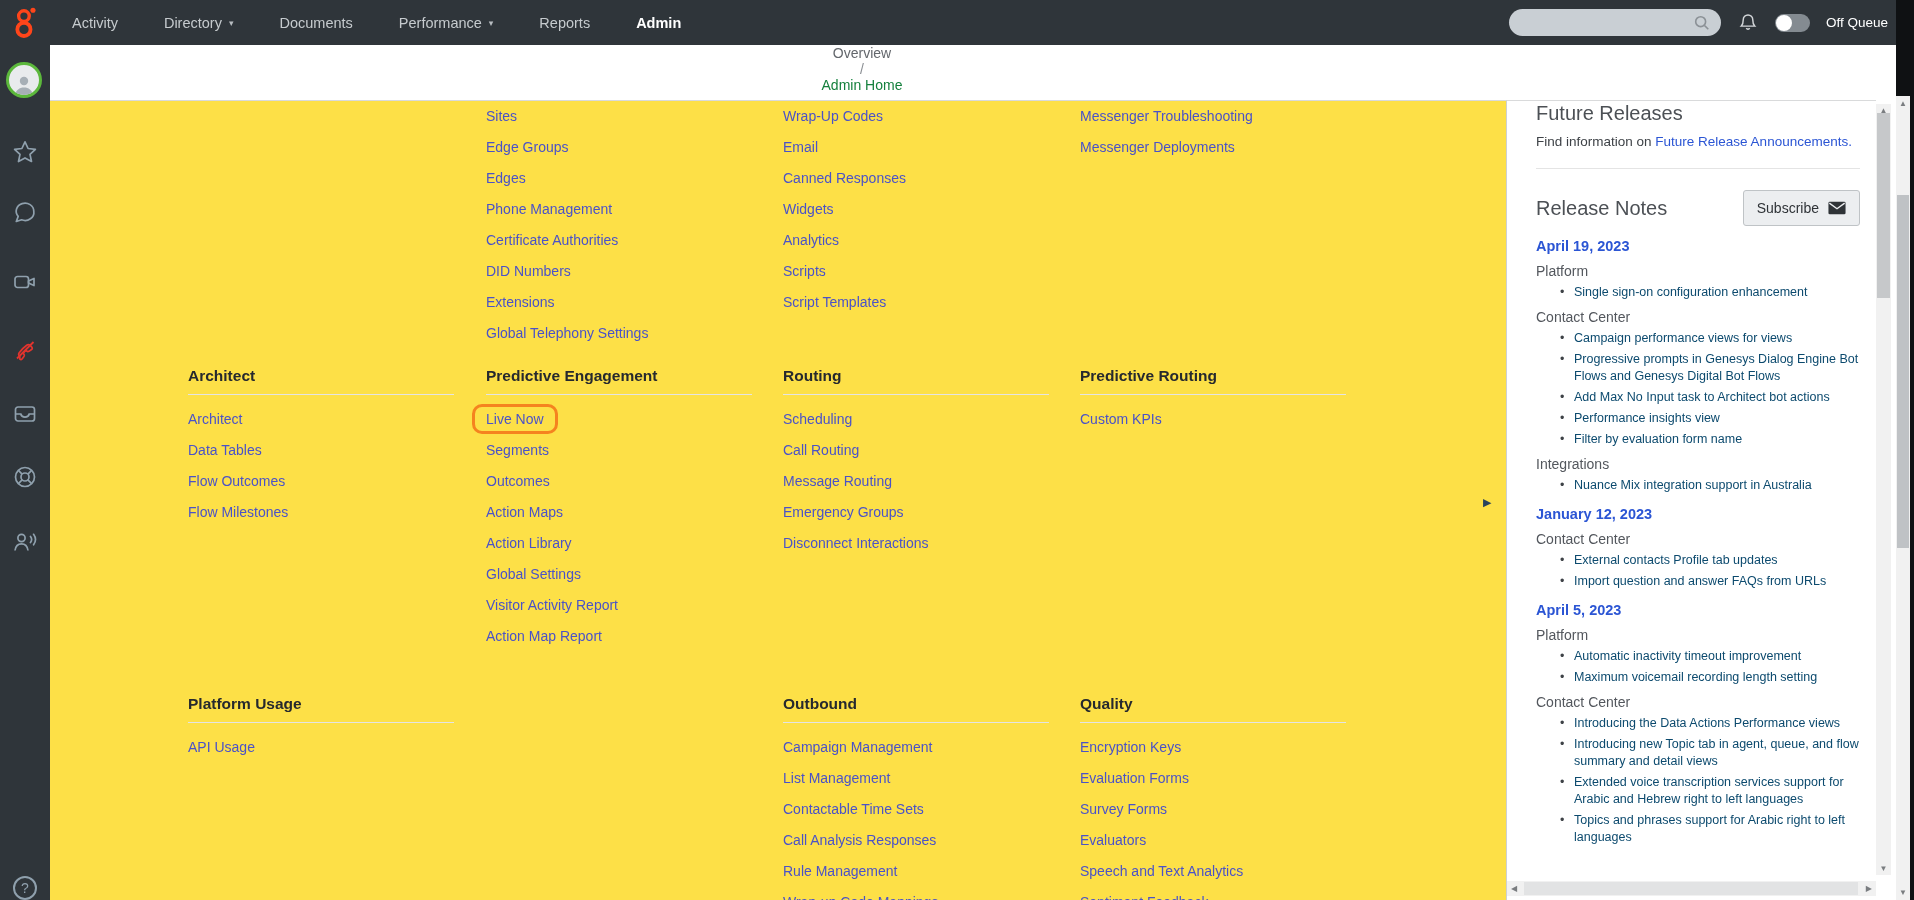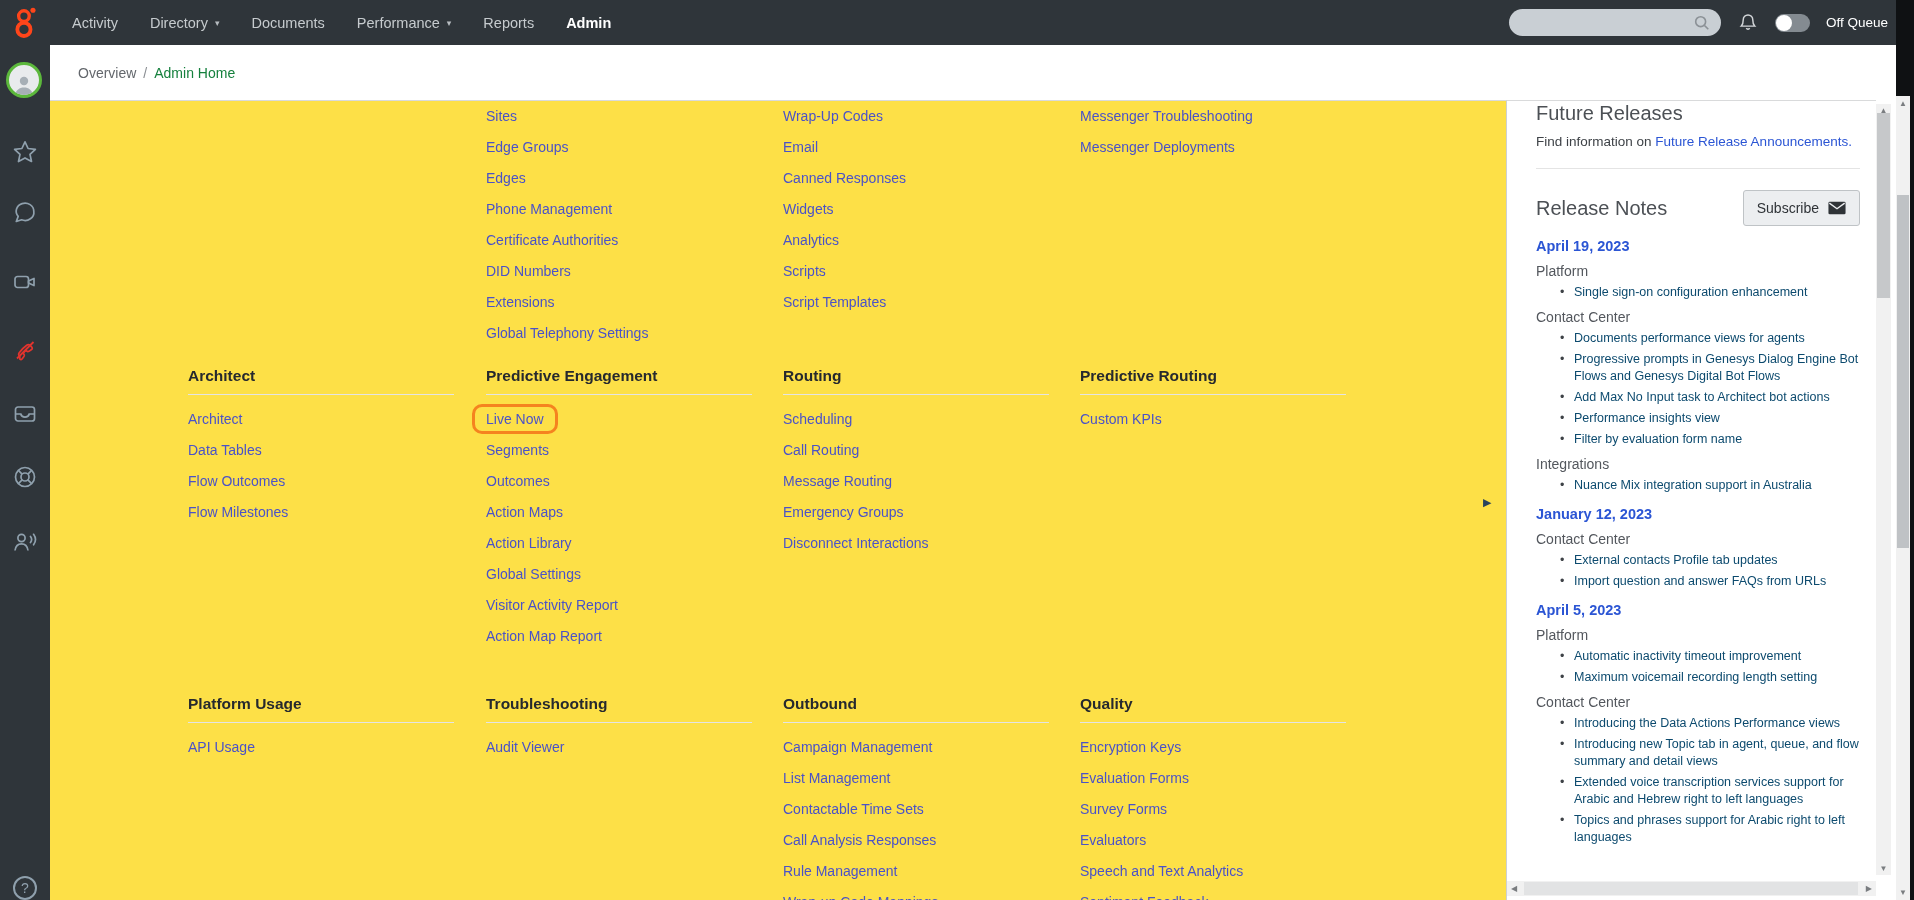--- a/index.html
+++ b/index.html
@@ -3,40 +3,40 @@
 <meta charset="utf-8">
 <style>
   html,body{margin:0;padding:0;}
   body{position:relative;width:1914px;height:900px;overflow:hidden;background:#fff;
        font-family:"Liberation Sans",sans-serif;-webkit-font-smoothing:antialiased;}
   a{text-decoration:none;cursor:pointer;}
 
   
   .topnav{position:absolute;left:0;top:0;width:1914px;height:45px;background:#2f353a;display:flex;align-items:center;z-index:5;}
   .logo{width:50px;height:45px;display:flex;align-items:center;justify-content:center;}
-  .nav-items{display:flex;align-items:center;gap:32px;margin-left:22px;}
+  .nav-items{display:flex;align-items:center;gap:46px;margin-left:22px;}
   .nav-item{color:#c6cbce;font-size:14.5px;display:flex;align-items:center;gap:7px;cursor:pointer;}
   .nav-item.active{color:#ffffff;font-weight:bold;}
   .nav-caret{font-size:9px;color:#b7bcc0;}
   .nav-right{position:absolute;right:26px;top:0;height:45px;display:flex;align-items:center;gap:16px;}
   .searchwrap{position:relative;}
   .search{width:164px;height:27px;background:#c9cfd4;border:none;border-radius:14px;padding:0 34px 0 14px;font-size:13px;color:#2f3337;outline:none;}
   .searchwrap svg{position:absolute;right:10px;top:5px;}
   .toggle{width:35px;height:18px;background:#848b91;border-radius:10px;position:relative;cursor:pointer;}
   .knob{position:absolute;left:1px;top:1px;width:16px;height:16px;border-radius:50%;background:#fff;}
   .offqueue{color:#fff;font-size:13.5px;}
 
   
   .sidebar{position:absolute;left:0;top:45px;width:50px;height:855px;background:#2f353a;z-index:4;}
   .avatar{position:absolute;left:6px;top:17px;width:30px;height:30px;border-radius:50%;border:3px solid #5cb83c;background:#e9ebed;overflow:hidden;display:flex;align-items:flex-end;justify-content:center;cursor:pointer;}
   .sb-icon{position:absolute;left:50%;transform:translateX(-50%);width:26px;height:26px;cursor:pointer;}
   .q-icon{position:absolute;left:50%;transform:translateX(-50%);top:831px;width:20px;height:20px;border:2px solid #8fa0ad;border-radius:50%;color:#8fa0ad;font-size:14px;line-height:20px;text-align:center;cursor:pointer;}
 
   
-  .crumbbar{position:absolute;left:50px;top:45px;width:1596px;height:55px;background:#fff;display:flex;align-items:center;padding-left:28px;box-sizing:border-box;}
+  .crumbbar{position:absolute;left:50px;top:45px;width:1596px;height:55px;background:#fff;display:flex;align-items:center;padding-left:28px;box-sizing:border-box;flex-direction:column;}
   .crumb-parent{color:#63676c;font-size:14px;cursor:pointer;}
   .crumb-sep{color:#8a8e93;font-size:14px;margin:0 7px;}
   .crumb-current{color:#15803d;font-size:14px;}
 
   
   .main{position:absolute;left:50px;top:100px;width:1456px;height:800px;background:#fde047;border-top:1px solid #d9dadb;overflow:hidden;box-sizing:border-box;}
   .col{position:absolute;width:280px;}
   .c1{left:138px;} .c2{left:436px;} .c3{left:733px;} .c4{left:1030px;}
   .top{top:-9px;}
   .row{height:31px;line-height:31px;white-space:nowrap;}
@@ -267,28 +267,20 @@
   </div>
 
   <div class="section r3" style="left:138px">
     <h3>Platform Usage</h3>
     <div class="rule"></div>
     <div class="links">
 
     <div class="row"><a>API Usage</a></div>
       </div>
   </div>
-  <div class="section r3" style="left:436px">
-    <h3>Troubleshooting</h3>
-    <div class="rule"></div>
-    <div class="links">
-
-    <div class="row"><a>Audit Viewer</a></div>
-      </div>
-  </div>
   <div class="section r3" style="left:733px">
     <h3>Outbound</h3>
     <div class="rule"></div>
     <div class="links">
 
     <div class="row"><a>Campaign Management</a></div>
         <div class="row"><a>List Management</a></div>
         <div class="row"><a>Contactable Time Sets</a></div>
         <div class="row"><a>Call Analysis Responses</a></div>
         <div class="row"><a>Rule Management</a></div>
@@ -329,21 +321,21 @@
         <path d="M1.5 2l8.5 6.3L18.5 2" fill="none" stroke="#eceef0" stroke-width="1.6"></path>
       </svg>
     </button>
   </div>
   <div>
 
   <div class="b-date">April 19, 2023</div>
       <div class="b-group">Platform</div>
       <div class="b-bullet">Single sign-on configuration enhancement</div>
       <div class="b-group">Contact Center</div>
-      <div class="b-bullet">Documents performance views for agents</div>
+      <div class="b-bullet">Campaign performance views for views</div>
       <div class="b-bullet">Progressive prompts in Genesys Dialog Engine Bot Flows and Genesys Digital Bot Flows</div>
       <div class="b-bullet">Add Max No Input task to Architect bot actions</div>
       <div class="b-bullet">Performance insights view</div>
       <div class="b-bullet">Filter by evaluation form name</div>
       <div class="b-group">Integrations</div>
       <div class="b-bullet">Nuance Mix integration support in Australia</div>
       <div class="b-date">January 12, 2023</div>
       <div class="b-group">Contact Center</div>
       <div class="b-bullet">External contacts Profile tab updates</div>
       <div class="b-bullet">Import question and answer FAQs from URLs</div>

